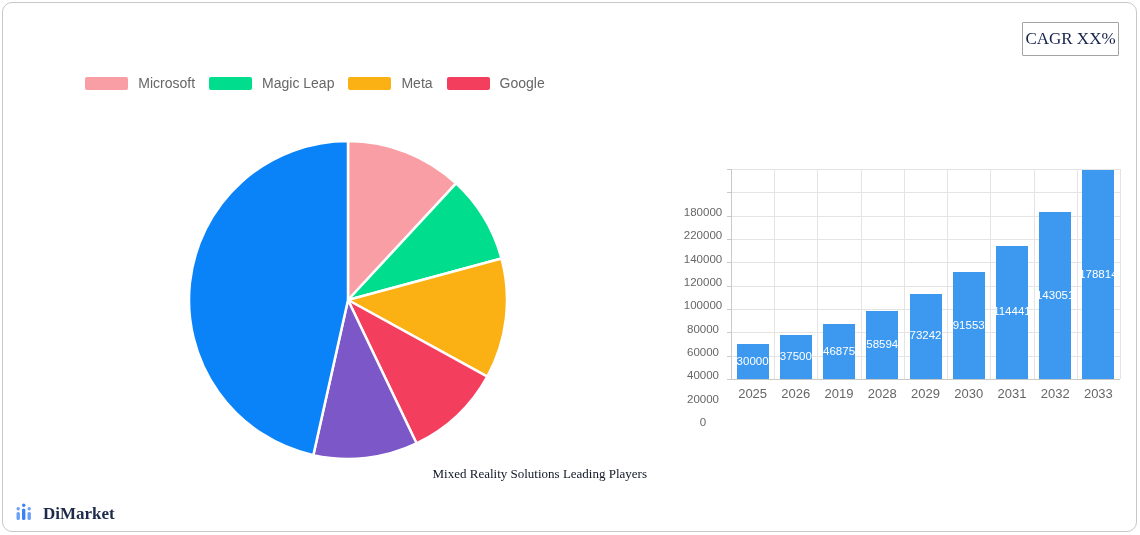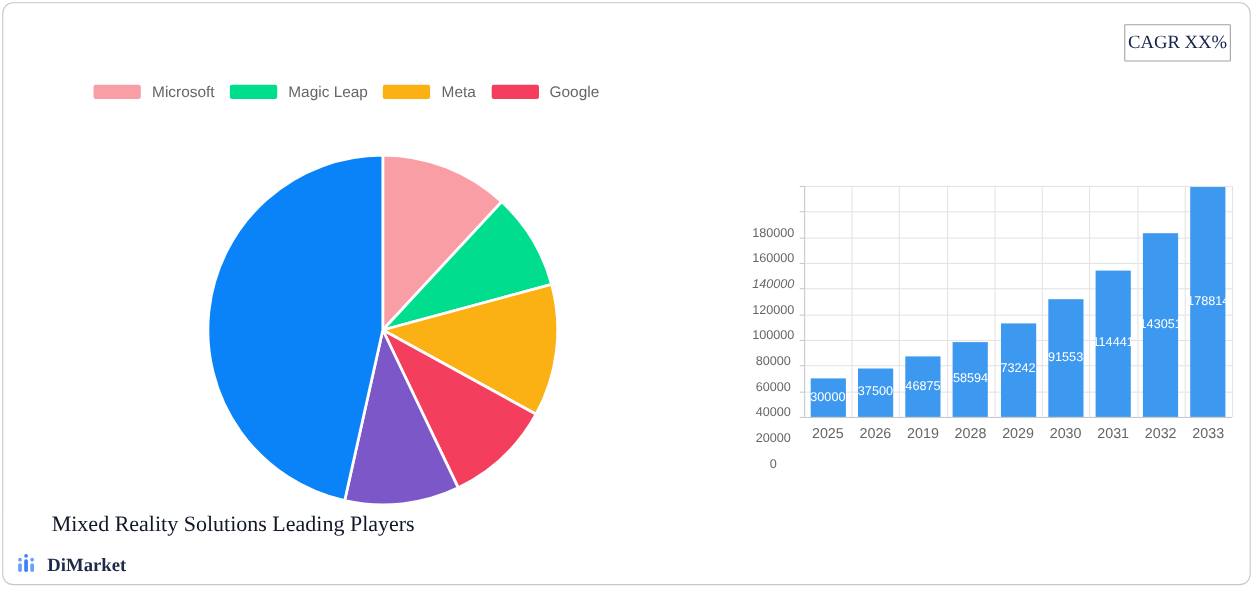--- a/index.html
+++ b/index.html
@@ -24,22 +24,22 @@
     position:absolute; left:60px; top:76px; width:510px;
     display:flex; flex-direction:column; align-items:center; gap:10px;
   }
   .pl-row { display:flex; align-items:center; justify-content:center; }
   .pl-item { display:flex; align-items:center; margin:0 7px; cursor:pointer; }
   .pl-swatch { width:43px; height:13px; border-radius:2px; margin-right:10px; }
   .pl-label { font-size:14px; color:#666; line-height:1; }
   
   .pie-svg { position:absolute; left:187px; top:139px; }
   .pie-title {
-    position:absolute; left:47px; top:466px; width:600px; text-align:left;
-    font-family:"Liberation Serif", serif; font-size:20px; color:#101726;
+    position:absolute; left:47px; top:466px; width:600px; text-align:right;
+    font-family:"Liberation Serif", serif; font-size:13px; color:#101726;
   }
   
   .bar-chart { position:absolute; left:690px; top:143px; width:448px; height:268px; }
   .bar-legend { position:absolute; left:0; top:4px; width:100%; display:flex; justify-content:center; align-items:center; }
   .bl-swatch { width:34px; height:12px; margin-right:7px; }
   .bl-label { font-size:11.5px; color:#666; }
   .plot { position:absolute; left:41px; top:26px; width:389px; height:210px; }
   .gl-h { position:absolute; left:0; width:100%; height:1px; background:#e4e4e4; }
   .gl-v { position:absolute; top:0; height:100%; width:1px; background:#e4e4e4; }
   .axis { background:#c9c9c9 !important; }
@@ -123,24 +123,24 @@
       <div class="y-tick" style="top: 116.667px;"></div>
       <div class="y-lab" style="top: 116.667px;">80000</div>
       <div class="gl-h" style="top: 93.3333px;"></div>
       <div class="y-tick" style="top: 93.3333px;"></div>
       <div class="y-lab" style="top: 93.3333px;">100000</div>
       <div class="gl-h" style="top: 70px;"></div>
       <div class="y-tick" style="top: 70px;"></div>
       <div class="y-lab" style="top: 70px;">120000</div>
       <div class="gl-h" style="top: 46.6667px;"></div>
       <div class="y-tick" style="top: 46.6667px;"></div>
-      <div class="y-lab" style="top: 46.6667px; font-style: italic;">140000</div>
+      <div class="y-lab" style="top: 46.6667px;">140000</div>
       <div class="gl-h" style="top: 23.3333px;"></div>
       <div class="y-tick" style="top: 23.3333px;"></div>
-      <div class="y-lab" style="top: 23.3333px;">160000</div>
+      <div class="y-lab" style="top: 23.3333px;">220000</div>
       <div class="gl-h" style="top: 0px;"></div>
       <div class="y-tick" style="top: 0px;"></div>
       <div class="y-lab" style="top: 0px;">180000</div>
       <div class="gl-v axis" style="left: 0px;"></div>
       <div class="gl-v" style="left: 43.2222px;"></div>
       <div class="gl-v" style="left: 86.4444px;"></div>
       <div class="gl-v" style="left: 129.667px;"></div>
       <div class="gl-v" style="left: 172.889px;"></div>
       <div class="gl-v" style="left: 216.111px;"></div>
       <div class="gl-v" style="left: 259.333px;"></div>

